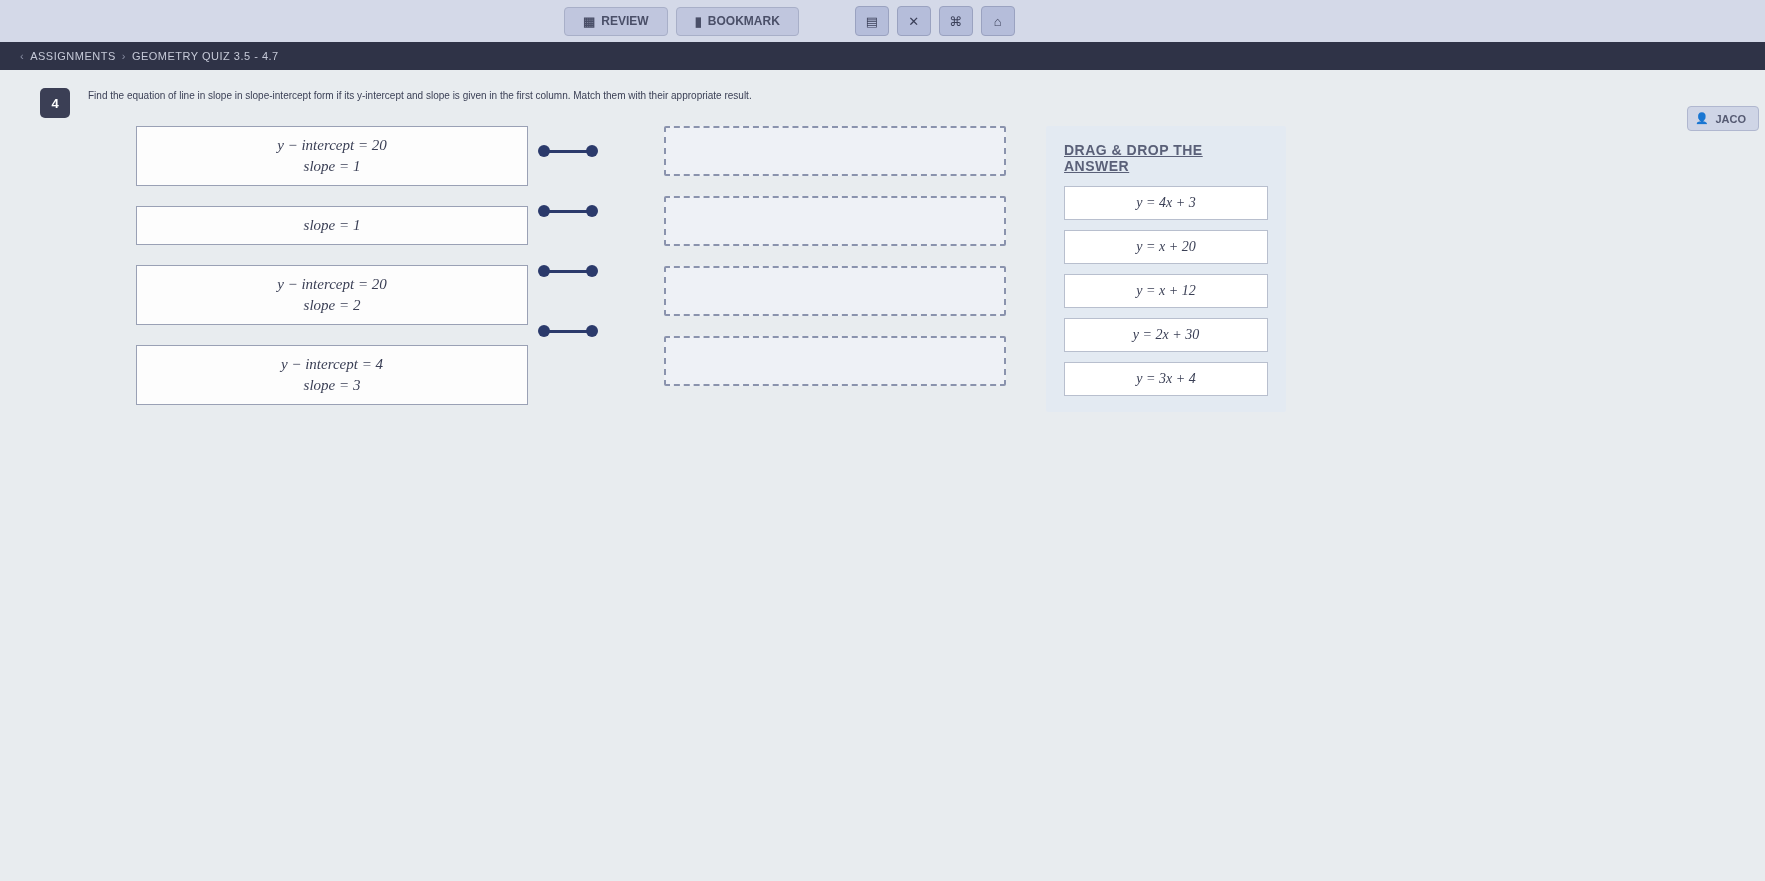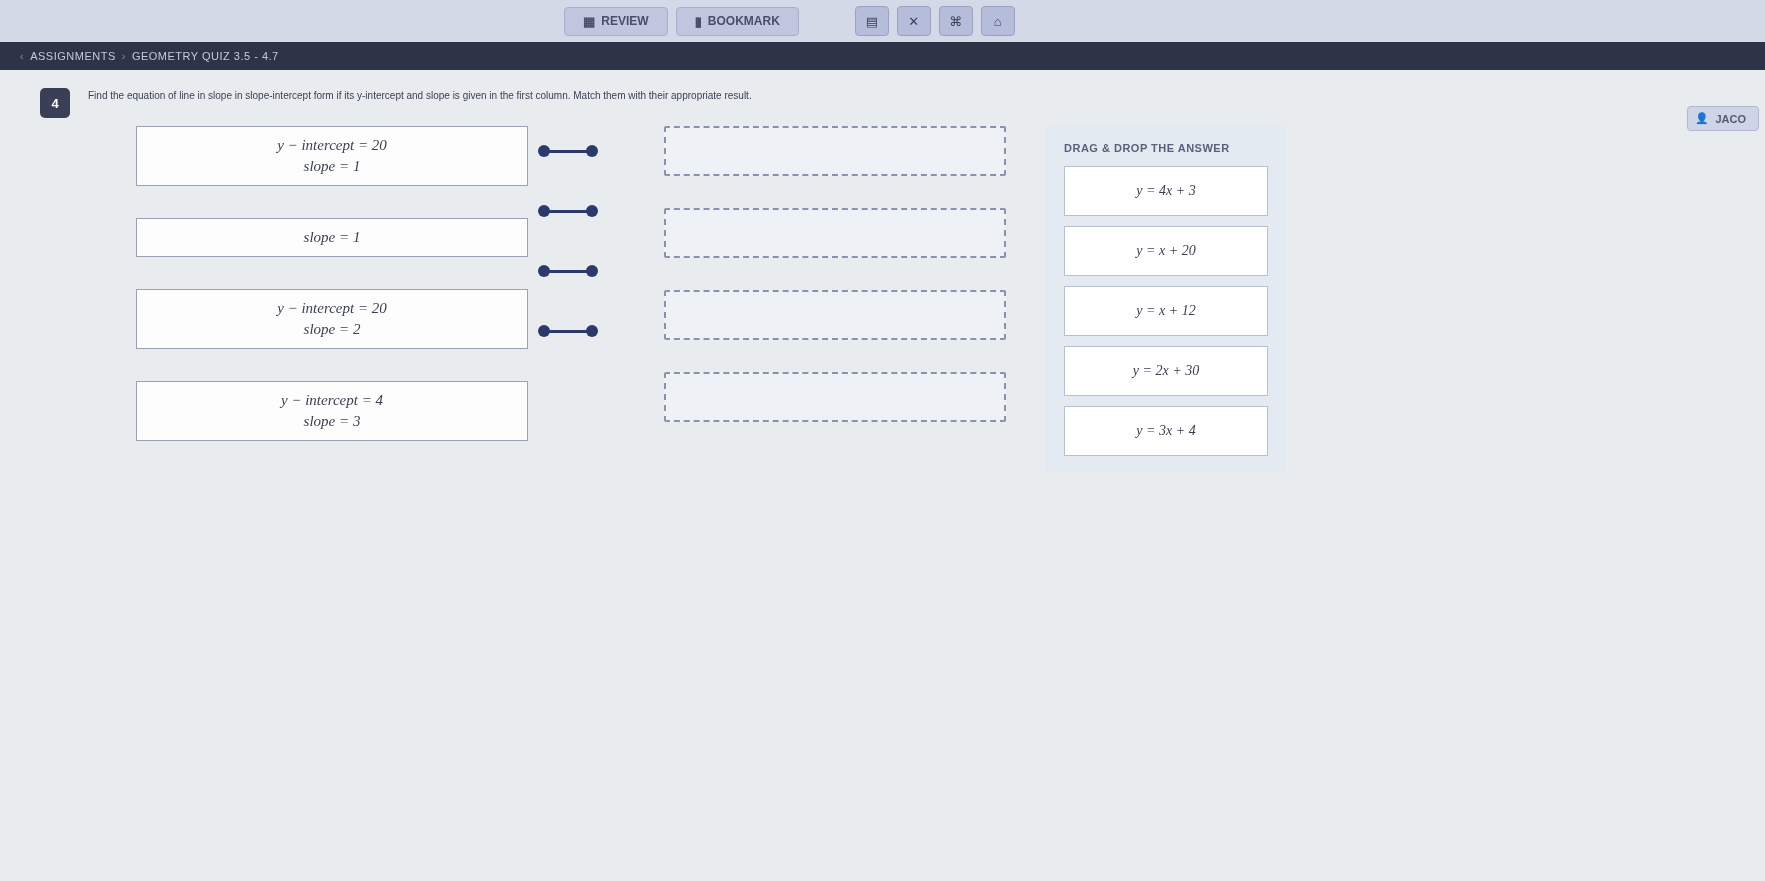--- a/index.html
+++ b/index.html
@@ -106,21 +106,21 @@
     }
     
     .board {
       display: flex;
       align-items: flex-start;
       gap: 10px;
     }
     .left-col, .right-col {
       display: flex;
       flex-direction: column;
-      gap: 32px;
+      gap: 20px;
       padding-left: 48px;
     }
     .left-col { width: 440px; }
     .right-col { width: 390px; margin-left: 8px; }
     .card {
       border: 1px solid #9aa1b5;
       background: #fdfdfd;
       padding: 8px 14px;
       text-align: center;
       font-family: "Georgia", "Times New Roman", serif;
@@ -168,35 +168,36 @@
     }
     
     .bank {
       width: 240px;
       background: #e3eaf2;
       padding: 16px 18px;
       margin-left: 30px;
       border-radius: 2px;
     }
     .bank-title {
-      font-size: 11px;
+      font-size: 14px;
       font-weight: bold;
       color: #5a6078;
       letter-spacing: 0.5px;
       margin-bottom: 12px;
+      text-decoration: underline;
     }
     .bank-items {
       display: flex;
       flex-direction: column;
       gap: 10px;
     }
     .bank-item {
       background: #fff;
       border: 1px solid #b8bfce;
-      padding: 16px 12px;
+      padding: 8px 12px;
       font-family: "Georgia", "Times New Roman", serif;
       font-style: italic;
       font-size: 14px;
       color: #3a3f55;
       text-align: center;
       cursor: grab;
     }
     .math { font-style: italic; }
   </style>
 </head>

